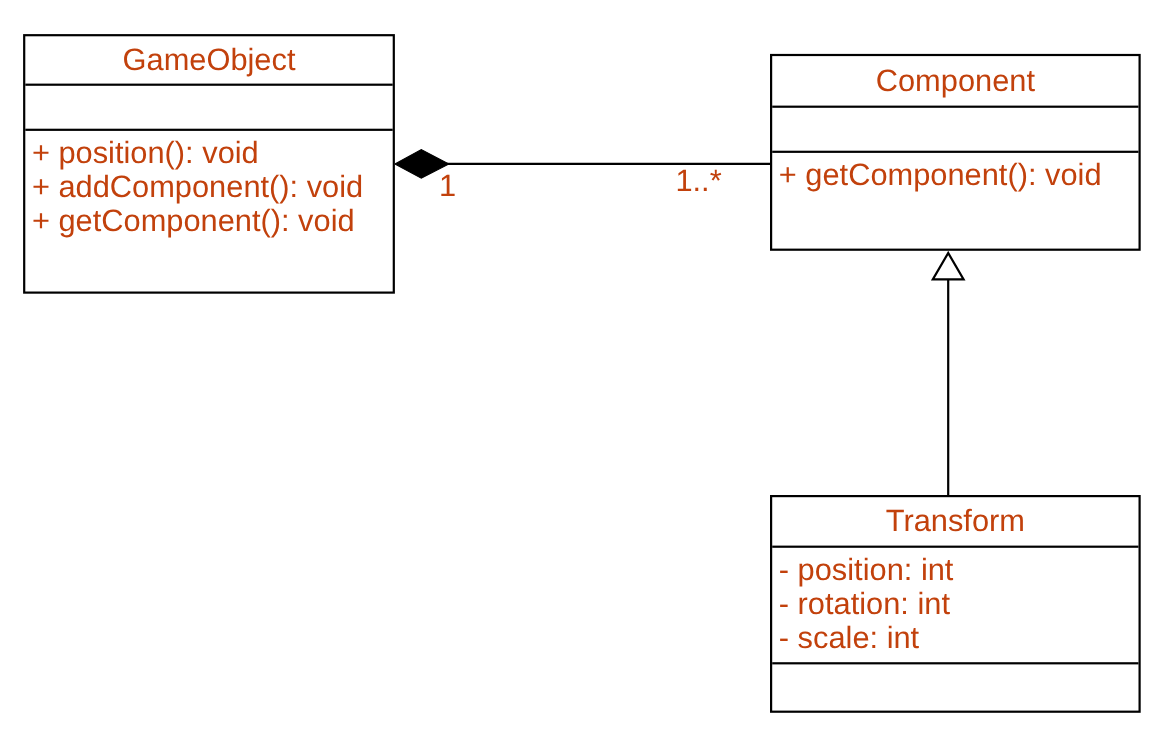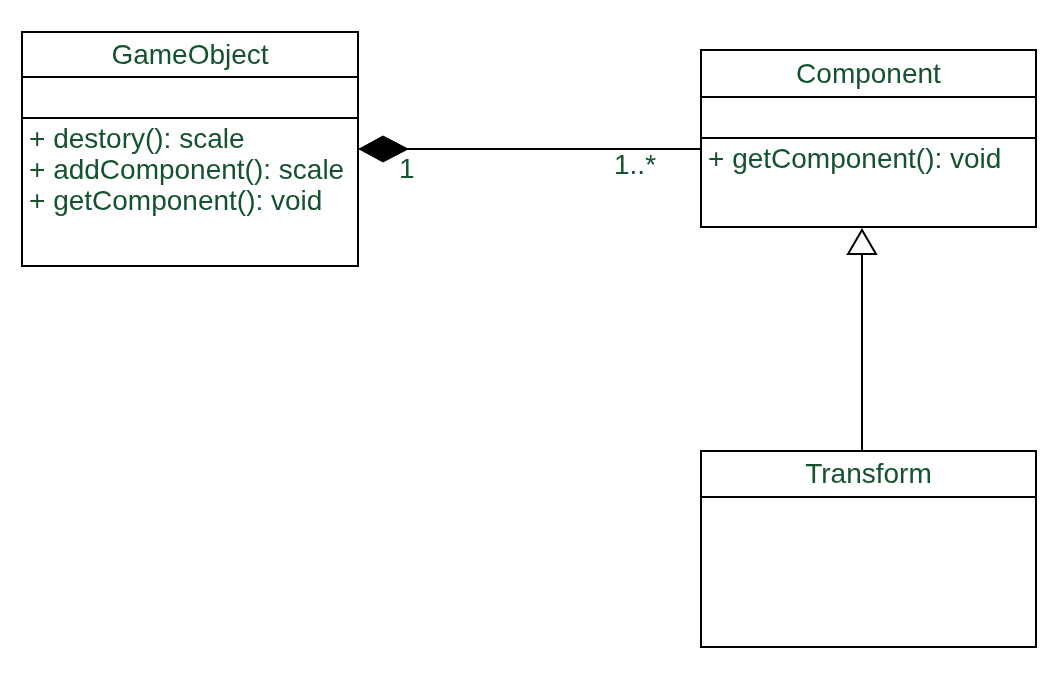--- a/index.html
+++ b/index.html
@@ -3,21 +3,21 @@
 <meta charset="utf-8">
 <style>
   * { margin: 0; padding: 0; box-sizing: border-box; }
   html, body { background: #ffffff; }
   .canvas {
     position: relative;
     width: 1064px;
     height: 664px;
     background: #ffffff;
     font-family: "Liberation Sans", sans-serif;
-    color: #14532d;
+    color: #c2410c;
     overflow: hidden;
   }
   .rel-layer {
     position: absolute;
     left: 0; top: 0;
     width: 1064px; height: 682px;
   }
   .class-box {
     position: absolute;
     border: 2px solid #000000;
@@ -70,39 +70,44 @@
     <line x1="862" y1="254" x2="862" y2="451" stroke="#000000" stroke-width="2"></line>
     <polygon points="862,230 848,254 876,254" fill="#ffffff" stroke="#000000" stroke-width="2"></polygon>
   </svg>
 
   <div class="class-box" style="left:21px; top:31px; width:338px; height:236px;">
     <div class="compartment title-comp sep go-title">
       <span>GameObject</span>
     </div>
     <div class="compartment sep go-attrs"></div>
     <div class="compartment members grow">
-      <div>+ destory(): scale</div>
-      <div>+ addComponent(): scale</div>
+      <div>+ position(): void</div>
+      <div>+ addComponent(): void</div>
       <div>+ getComponent(): void</div>
     </div>
   </div>
 
   <div class="class-box" style="left:700px; top:49px; width:337px; height:179px;">
     <div class="compartment title-comp sep co-title">
       <span>Component</span>
     </div>
     <div class="compartment sep co-attrs"></div>
     <div class="compartment members grow">
       <div>+ getComponent(): void</div>
     </div>
   </div>
 
   <div class="class-box" style="left:700px; top:450px; width:337px; height:198px;">
     <div class="compartment title-comp sep tr-title">
       <span>Transform</span>
     </div>
+    <div class="compartment members sep tr-attrs">
+      <div>- position: int</div>
+      <div>- rotation: int</div>
+      <div>- scale: int</div>
+    </div>
     <div class="compartment grow"></div>
   </div>
 
   <div class="mult-label" style="left:399px; top:156px;">1</div>
   <div class="mult-label" style="left:614px; top:152px;">1..*</div>
 
 </div>
 
 </body></html>

